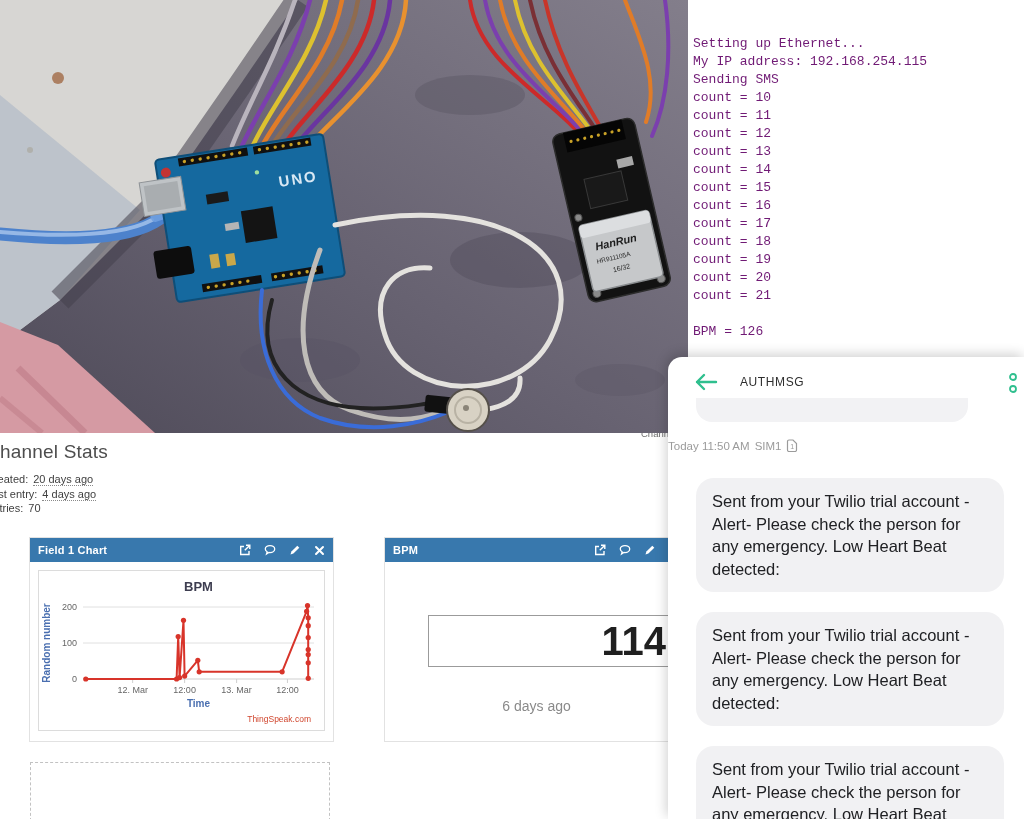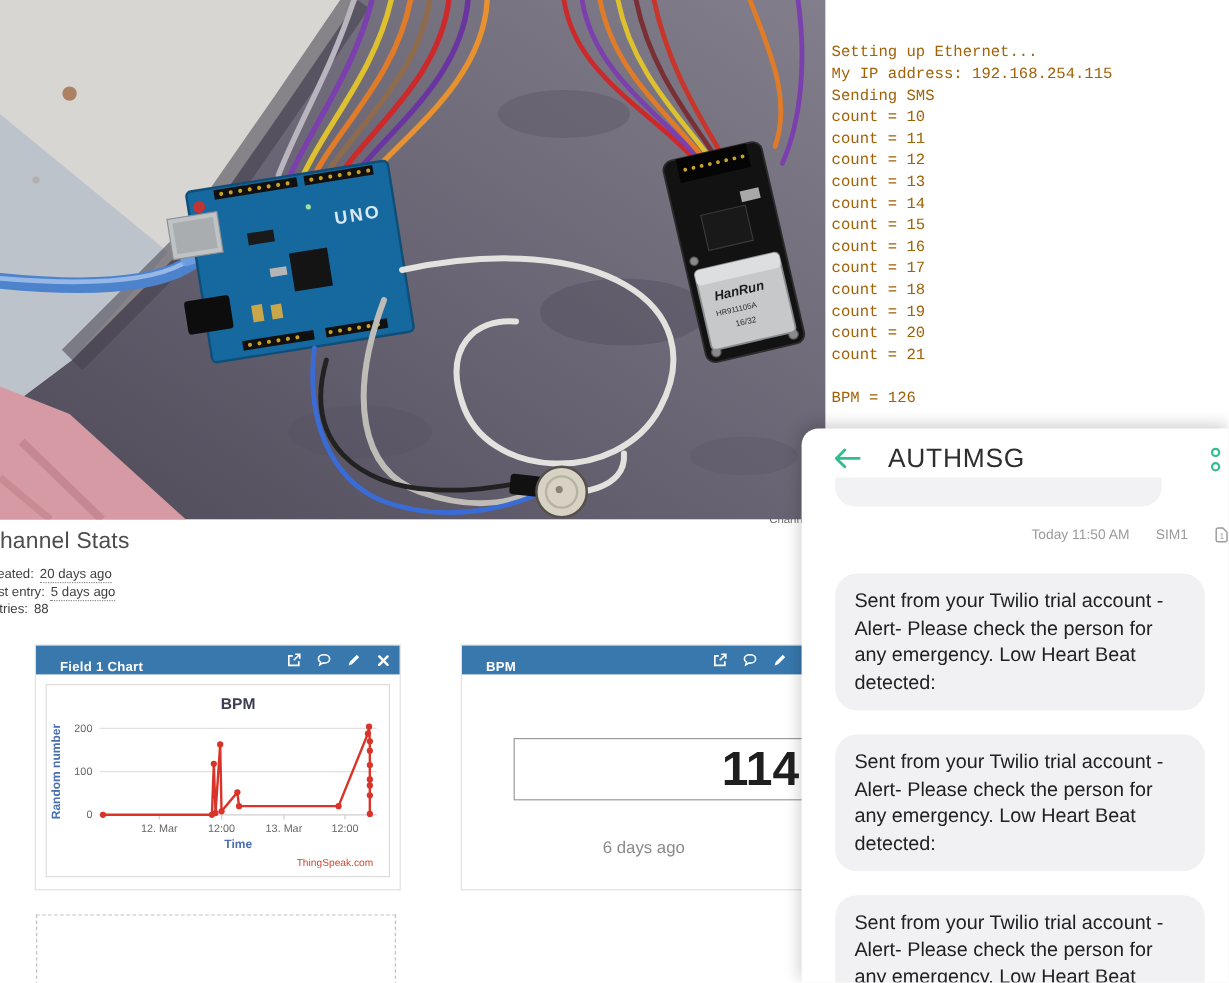--- a/index.html
+++ b/index.html
@@ -16,68 +16,68 @@
   .stats-row { font-size:11px; color:#3f3f3f; line-height:14.5px; }
   .stats-row .lbl { margin-right:5px; }
   .stats-row .val.dotted { border-bottom:1px dotted #8a8a8a; }
   .channel-caption { position:absolute; left:641px; top:428px; font-size:9.5px; color:#6e6e6e; z-index:1; }
 
   .widget { position:absolute; top:538px; width:303px; height:203px; background:#fff;
     box-shadow:0 0 0 1px #e2e2e2; }
   .widget.w1 { left:30px; }
   .widget.w2 { left:385px; }
   .widget-header { position:relative; height:24px; background:#3878ad; color:#fff;
-    display:flex; align-items:flex-end; padding-left:20px; }
+    display:flex; align-items:center; padding-left:8px; }
   .widget-title { font-size:11px; font-weight:700; letter-spacing:.2px; }
   .widget-icons { position:absolute; right:8px; top:0; height:24px; display:flex; align-items:center; gap:13px; }
   .widget-icons svg { display:block; cursor:pointer; }
   .chart-card { position:absolute; left:8px; top:32px; width:287px; height:161px; border:1px solid #dcdcdc; background:#fff; }
   .num-box { position:absolute; left:43px; top:77px; width:248px; height:52px; border:1px solid #9b9b9b;
     font-size:40px; font-weight:700; color:#1f1f1f; text-align:right; padding-right:9px; line-height:50px; }
   .num-age { position:absolute; left:0; top:160px; width:100%; text-align:center; font-size:14px; color:#8a8a8a; }
   .dashed-box { position:absolute; left:30px; top:762px; width:300px; height:120px; border:1px dashed #c2c2c2; background:#fff; }
 
   
   .photo { position:absolute; left:0; top:0; width:688px; height:433px; z-index:5; overflow:hidden; }
   .photo svg { display:block; }
 
   
   .console { position:absolute; left:688px; top:0; width:336px; height:435px; background:#fff; z-index:4;
-    padding:5px 0 0 5px; font-family:"Liberation Mono", monospace; font-size:13px; color:#a16207;
+    padding:5px 0 0 5px; font-family:"Liberation Mono", monospace; font-size:13px; color:#701a75;
     white-space:pre; overflow:hidden; }
   .console-line { height:18px; line-height:18px; }
 
   
   .sms-panel { position:absolute; left:668px; top:357px; width:356px; height:462px; background:#fff;
     border-top-left-radius:14px; box-shadow:-2px -3px 12px rgba(0,0,0,.18); z-index:10; overflow:hidden; }
   .sms-header { position:relative; height:50px; display:flex; align-items:center; padding-left:26px; }
   .sms-back { cursor:pointer; display:flex; align-items:center; }
-  .sms-title { margin-left:22px; font-size:22px; font-weight:500; color:#2e2e2e; letter-spacing:.6px; }
+  .sms-title { margin-left:22px; font-size:12px; font-weight:500; color:#2e2e2e; letter-spacing:.6px; }
   .sms-dots { position:absolute; right:6px; top:15px; cursor:pointer; }
   .partial-bubble { position:absolute; left:28px; top:41px; width:272px; height:24px; background:#f2f2f4;
     border-radius:0 0 16px 16px; }
   .date-row { position:absolute; left:0; top:82px; width:100%; text-align:center; font-size:11.5px; color:#9b9b9b;
-    display:flex; align-items:center; justify-content:flex-end; gap:22px; }
+    display:flex; align-items:center; justify-content:flex-start; gap:5px; }
   .sms-bubbles { position:absolute; left:28px; top:121px; width:300px; }
   .sms-bubble { width:308px; background:#f1f1f3; border-radius:18px; padding:12px 16px; margin-bottom:20px;
     font-size:16.5px; line-height:22.5px; color:#202124; }
 </style>
 </head>
 <body>
 
 <div class="screen">
 
   <div class="ts-page">
 
     <div class="channel-stats">
       <h2>Channel Stats</h2>
       <div>
           <div class="stats-row"><span class="lbl">Created:</span><span class="val dotted">20 days ago</span></div>
-          <div class="stats-row"><span class="lbl">Last entry:</span><span class="val dotted">5 days ago</span></div>
-          <div class="stats-row"><span class="lbl">Entries:</span><span class="val">88</span></div>
+          <div class="stats-row"><span class="lbl">Last entry:</span><span class="val dotted">4 days ago</span></div>
+          <div class="stats-row"><span class="lbl">Entries:</span><span class="val">70</span></div>
         </div>
     </div>
 
     <div class="channel-caption">Channel 4</div>
 
     <div class="widget w1">
       <div class="widget-header">
         <span class="widget-title">Field 1 Chart</span>
         <span class="widget-icons">
           <svg width="12" height="12" viewBox="0 0 12 12">

